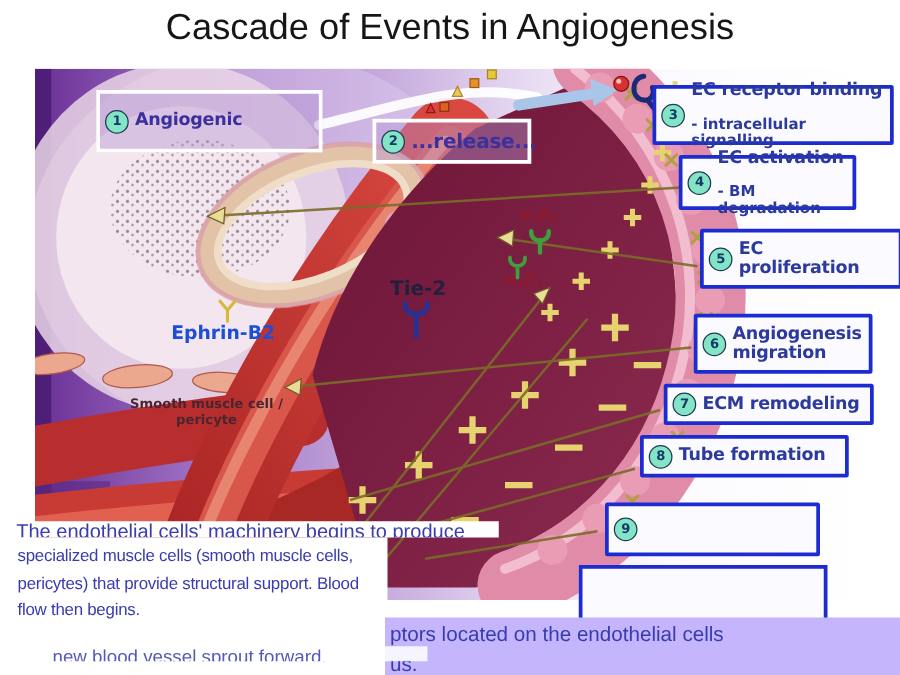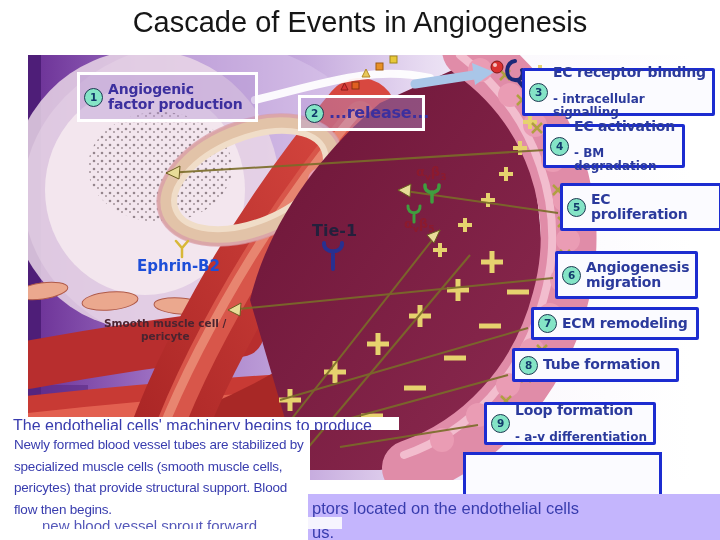--- a/index.html
+++ b/index.html
@@ -184,32 +184,32 @@
       <circle cx="467" cy="10" r="2" fill="#ffffff" opacity="0.7"></circle>
     </g>
     <path d="M 487,6 C 477,7 476,24 487,25 C 493,26 496,20 494,15 M 490,25 L 497,34" stroke="#1c2878" stroke-width="4" fill="none" stroke-linecap="round"></path>
 
     <path d="M 296,188 C 295,199 315,199 314,188 M 305,197 V 214" stroke="#283090" stroke-width="4" fill="none" stroke-linecap="round"></path>
     <path d="M 148,186 L 154,193 L 160,186 M 154,193 V 202" stroke="#d8b838" stroke-width="2.5" fill="none" stroke-linecap="round"></path>
     <path d="M 397,130 C 396,140 412,140 411,130 M 404,137 V 147" stroke="#3f9e3f" stroke-width="3.5" fill="none" stroke-linecap="round"></path>
     <path d="M 380,151 C 379,160 393,160 392,151 M 386,158 V 167" stroke="#3f9e3f" stroke-width="3" fill="none" stroke-linecap="round"></path>
   </svg>
 
-  <div class="anat lbl-tie2">Tie-1</div>
+  <div class="anat lbl-tie2">Tie-2</div>
   <div class="anat lbl-ephrin">Ephrin-B2</div>
   <div class="anat lbl-smc">
     <span>Smooth muscle cell /</span><br>
     <span>pericyte</span>
   </div>
   <div class="anat lbl-avb lbl-avb3"><span>α</span><sub>v</sub><span>β</span><sub>3</sub></div>
   <div class="anat lbl-avb lbl-avb5"><span>α</span><sub>v</sub><span>β</span><sub>5</sub></div>
 
   <div class="stepbox left-style" style="left:77px;top:72px;width:181px;height:50px;">
     <span class="badge">1</span>
-    <span class="txt"><span>Angiogenic</span><br><span>factor production</span></span>
+    <span class="txt"><span>Angiogenic</span><br></span>
   </div>
   <div class="stepbox left-style" style="left:298px;top:95px;width:127px;height:36px;font-size:16px;">
     <span class="badge">2</span>
     <span class="txt">...release...</span>
   </div>
 
   <div class="stepbox right-style" style="left:522px;top:68px;width:193px;height:48px;">
     <span class="badge">3</span>
     <span class="txt"><span>EC receptor binding</span><span class="sub">- intracellular signalling</span></span>
   </div>
@@ -228,29 +228,27 @@
   <div class="stepbox right-style" style="left:531px;top:307px;width:168px;height:33px;">
     <span class="badge">7</span>
     <span class="txt">ECM remodeling</span>
   </div>
   <div class="stepbox right-style" style="left:512px;top:348px;width:167px;height:34px;">
     <span class="badge">8</span>
     <span class="txt">Tube formation</span>
   </div>
   <div class="stepbox right-style" style="left:484px;top:402px;width:172px;height:43px;z-index:3;">
     <span class="badge">9</span>
-    <span class="txt"><span>Loop formation</span><span class="sub">- a-v differentiation</span></span>
   </div>
 
   <div class="box10"></div>
 
   <div class="cap frag-top">The endothelial cells' machinery begins to produce</div>
 
   <div class="cap stab-box">
-    <div>Newly formed blood vessel tubes are stabilized by</div>
     <div>specialized muscle cells (smooth muscle cells,</div>
     <div>pericytes) that provide structural support. Blood</div>
     <div>flow then begins.</div>
   </div>
 
   <div class="cap frag-sprout">new blood vessel sprout forward.</div>
 
   <div class="cap right-overlay">
     <div>ptors located on the endothelial cells</div>
     <div>us.</div>

